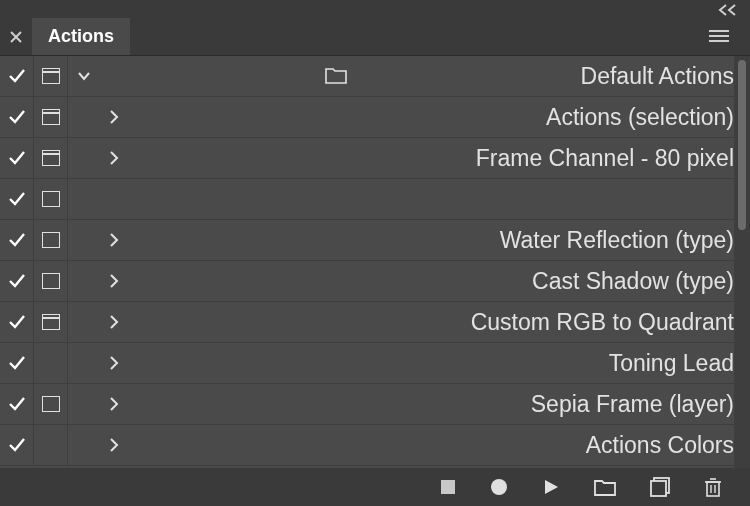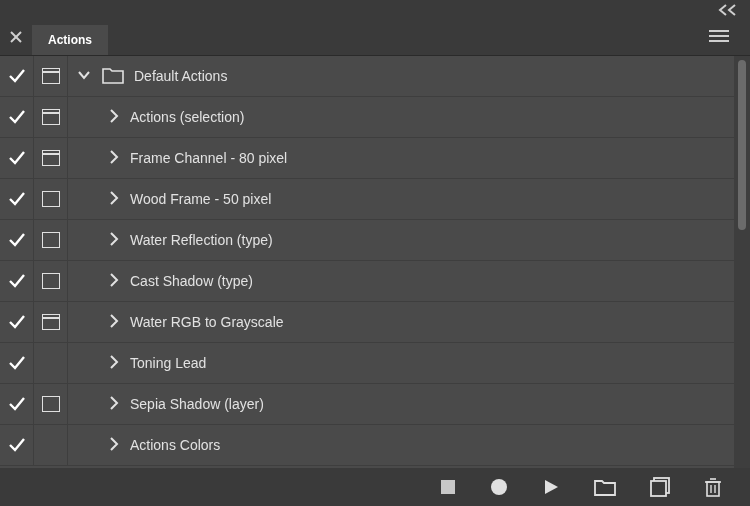--- a/index.html
+++ b/index.html
@@ -33,21 +33,21 @@
   }
   .panel-close {
     align-self: center;
     padding: 0 10px;
     cursor: pointer;
   }
   .tab {
     background: #4a4a4a;
     padding: 8px 16px 8px 16px;
     font-weight: 700;
-    font-size: 12px;
+    font-size: 18px;
     color: #fff;
     border-bottom: none;
     cursor: pointer;
   }
   .flex-spacer { flex: 1; }
   .panel-menu {
     align-self: center;
     padding: 0 8px;
     cursor: pointer;
   }
@@ -77,23 +77,24 @@
     justify-content: center;
     border-right: 1px solid #3e3e3e;
   }
   .cell-body {
     flex: 1;
     display: flex;
     align-items: center;
     height: 100%;
     padding-left: 6px;
     gap: 10px;
-    font-size: 14px;
+    font-size: 23px;
     color: #e2e2e2;
     cursor: pointer;
+    justify-content: space-between;
   }
   .indent-1 { padding-left: 8px; }
   .indent-2 { padding-left: 40px; }
   .dialog-box {
     width: 18px;
     height: 16px;
     border: 1.5px solid #e0e0e0;
   }
   .dialog-filled {
     position: relative;
@@ -235,26 +236,20 @@
 
     <div class="row">
       <div class="cell-check">
           <svg width="18" height="18" viewBox="0 0 18 18">
             <polyline points="2,9 7,14 16,3" fill="none" stroke="#fff" stroke-width="2.4"></polyline>
           </svg>
         </div>
       <div class="cell-dialog">
           <div class="dialog-box"></div>
         </div>
-      <div class="cell-body indent-2">
-        <span><svg width="12" height="16" viewBox="0 0 12 16">
-              <polyline points="3,2 9,8 3,14" fill="none" stroke="#e2e2e2" stroke-width="2"></polyline>
-            </svg></span>
-        <span class="label">Wood Frame - 50 pixel</span>
-      </div>
     </div>
 
     <div class="row">
       <div class="cell-check">
           <svg width="18" height="18" viewBox="0 0 18 18">
             <polyline points="2,9 7,14 16,3" fill="none" stroke="#fff" stroke-width="2.4"></polyline>
           </svg>
         </div>
       <div class="cell-dialog">
           <div class="dialog-box"></div>
@@ -290,21 +285,21 @@
             <polyline points="2,9 7,14 16,3" fill="none" stroke="#fff" stroke-width="2.4"></polyline>
           </svg>
         </div>
       <div class="cell-dialog">
           <div class="dialog-box dialog-filled"></div>
         </div>
       <div class="cell-body indent-2">
         <span><svg width="12" height="16" viewBox="0 0 12 16">
               <polyline points="3,2 9,8 3,14" fill="none" stroke="#e2e2e2" stroke-width="2"></polyline>
             </svg></span>
-        <span class="label">Water RGB to Grayscale</span>
+        <span class="label">Custom RGB to Quadrant</span>
       </div>
     </div>
 
     <div class="row">
       <div class="cell-check">
           <svg width="18" height="18" viewBox="0 0 18 18">
             <polyline points="2,9 7,14 16,3" fill="none" stroke="#fff" stroke-width="2.4"></polyline>
           </svg>
         </div>
       <div class="cell-dialog"></div>
@@ -322,21 +317,21 @@
             <polyline points="2,9 7,14 16,3" fill="none" stroke="#fff" stroke-width="2.4"></polyline>
           </svg>
         </div>
       <div class="cell-dialog">
           <div class="dialog-box"></div>
         </div>
       <div class="cell-body indent-2">
         <span><svg width="12" height="16" viewBox="0 0 12 16">
               <polyline points="3,2 9,8 3,14" fill="none" stroke="#e2e2e2" stroke-width="2"></polyline>
             </svg></span>
-        <span class="label">Sepia Shadow (layer)</span>
+        <span class="label">Sepia Frame (layer)</span>
       </div>
     </div>
 
     <div class="row">
       <div class="cell-check">
           <svg width="18" height="18" viewBox="0 0 18 18">
             <polyline points="2,9 7,14 16,3" fill="none" stroke="#fff" stroke-width="2.4"></polyline>
           </svg>
         </div>
       <div class="cell-dialog"></div>

